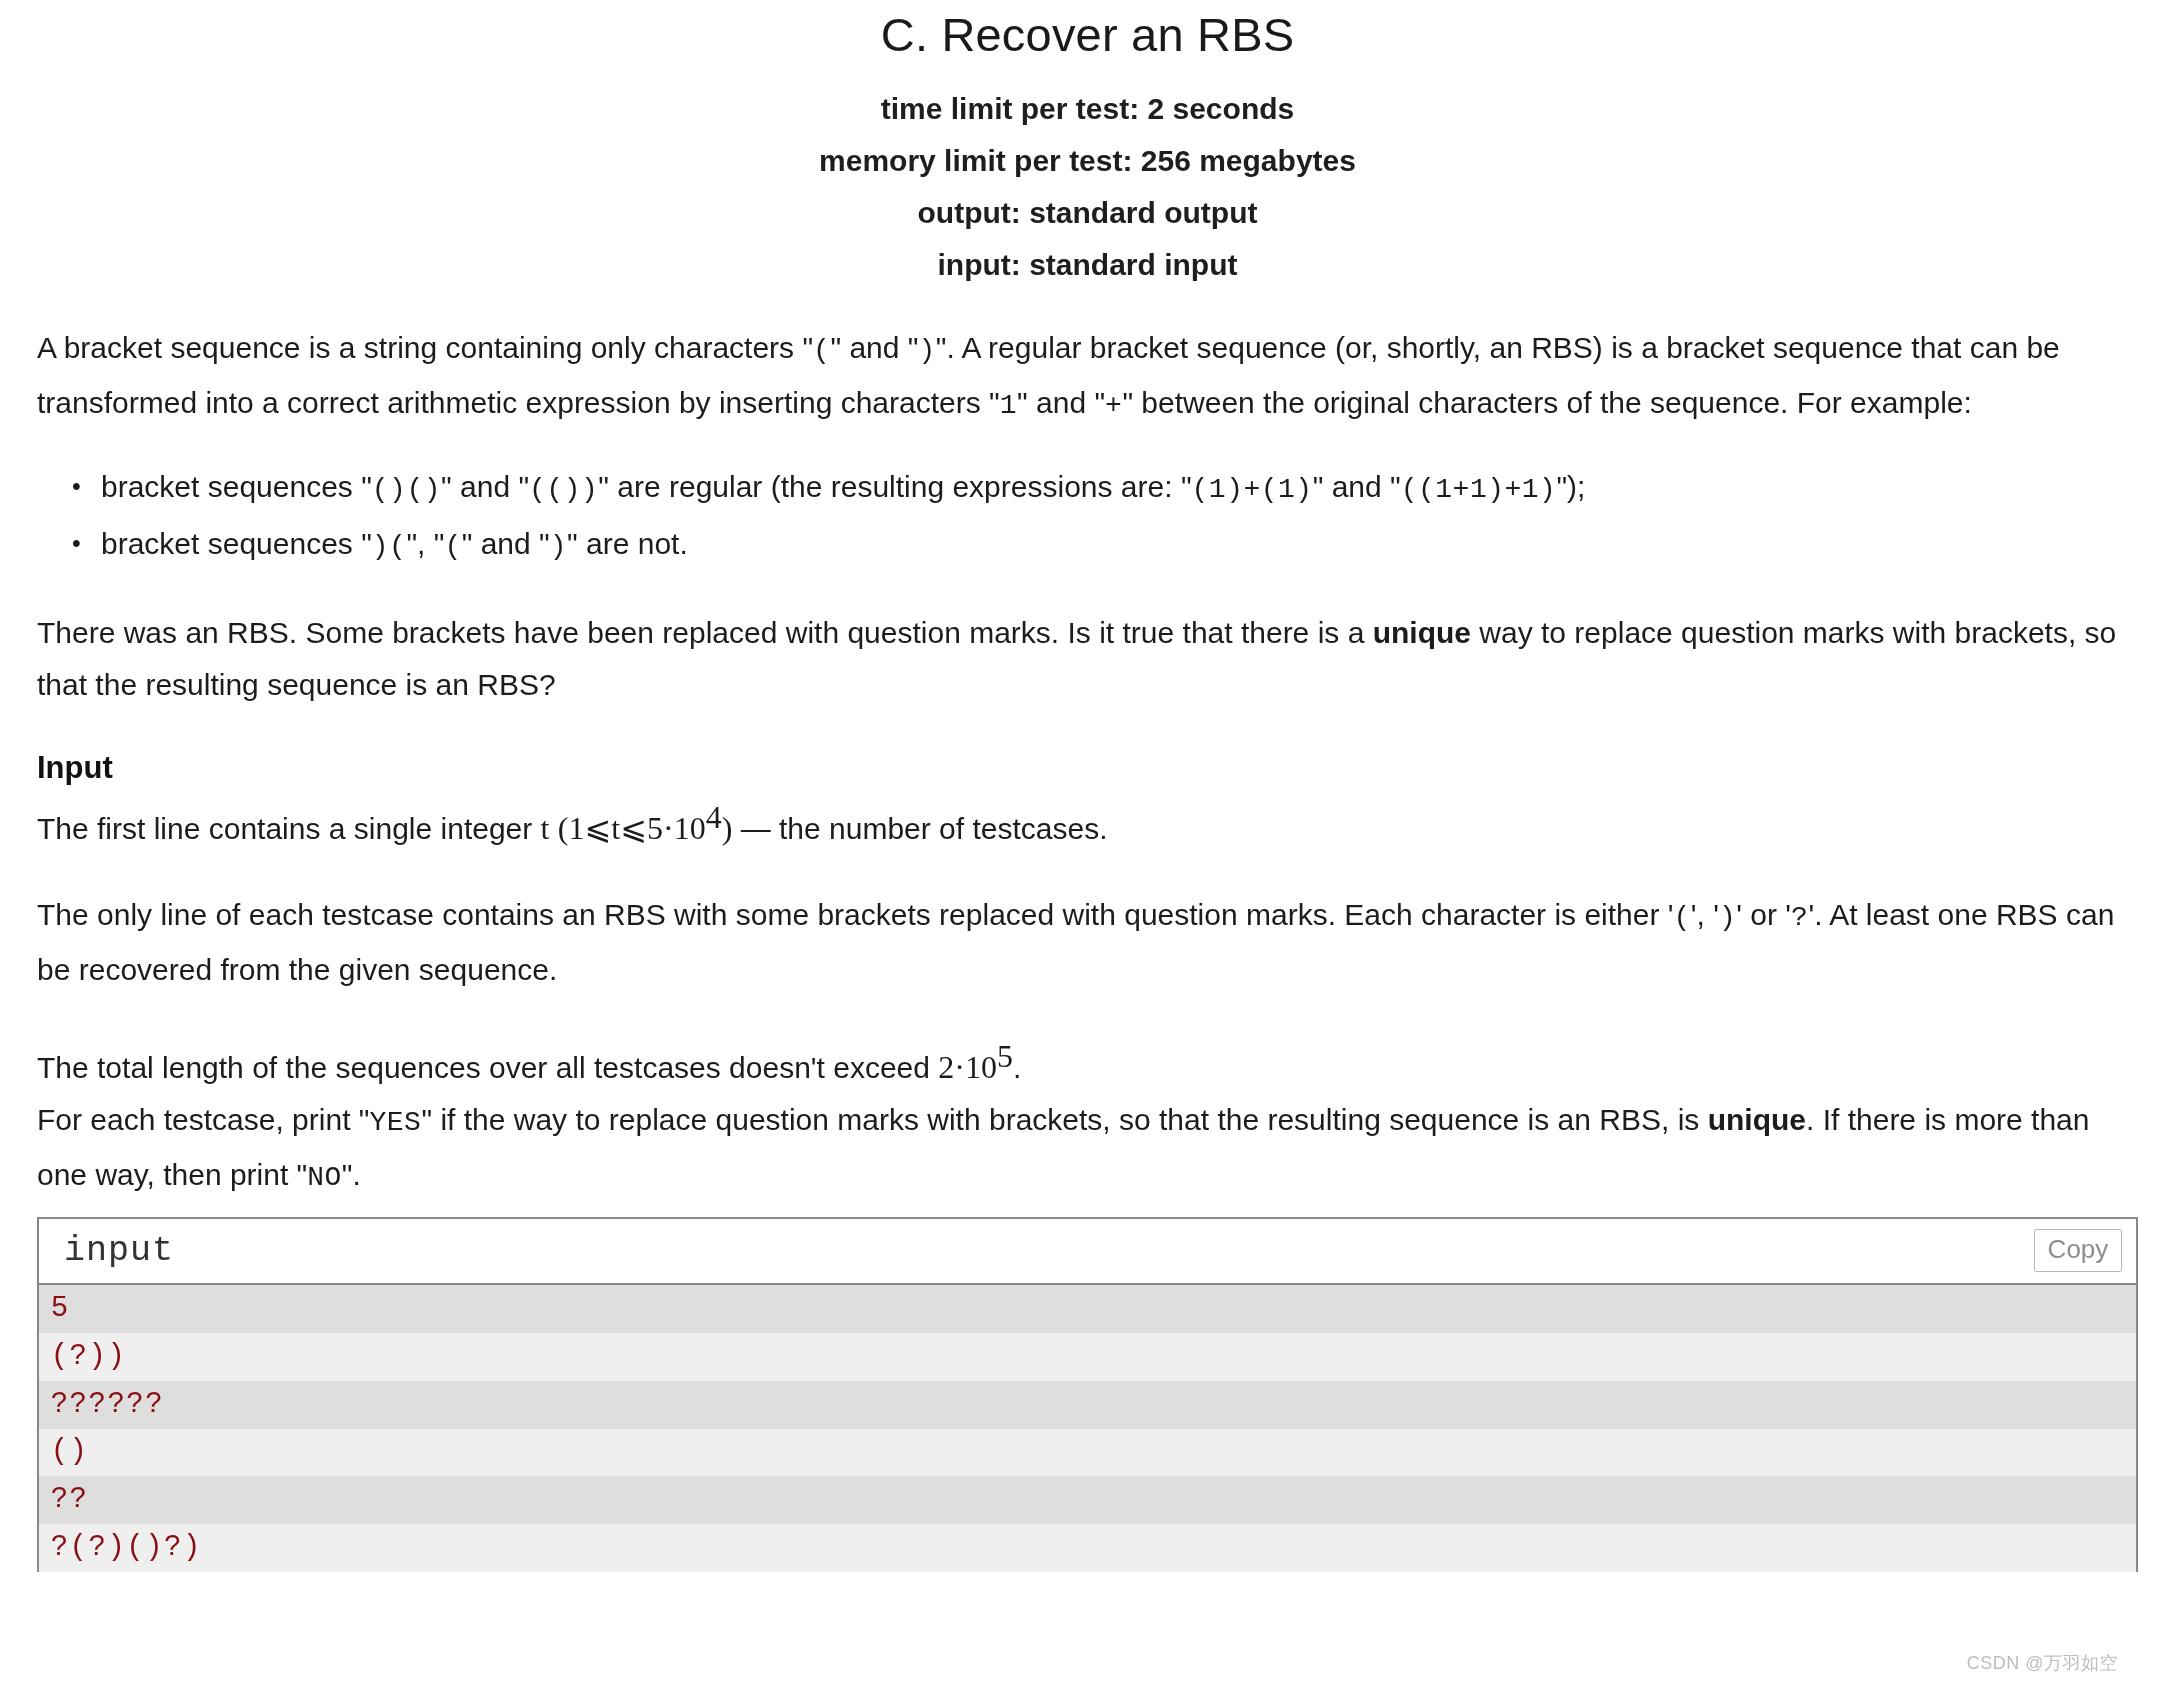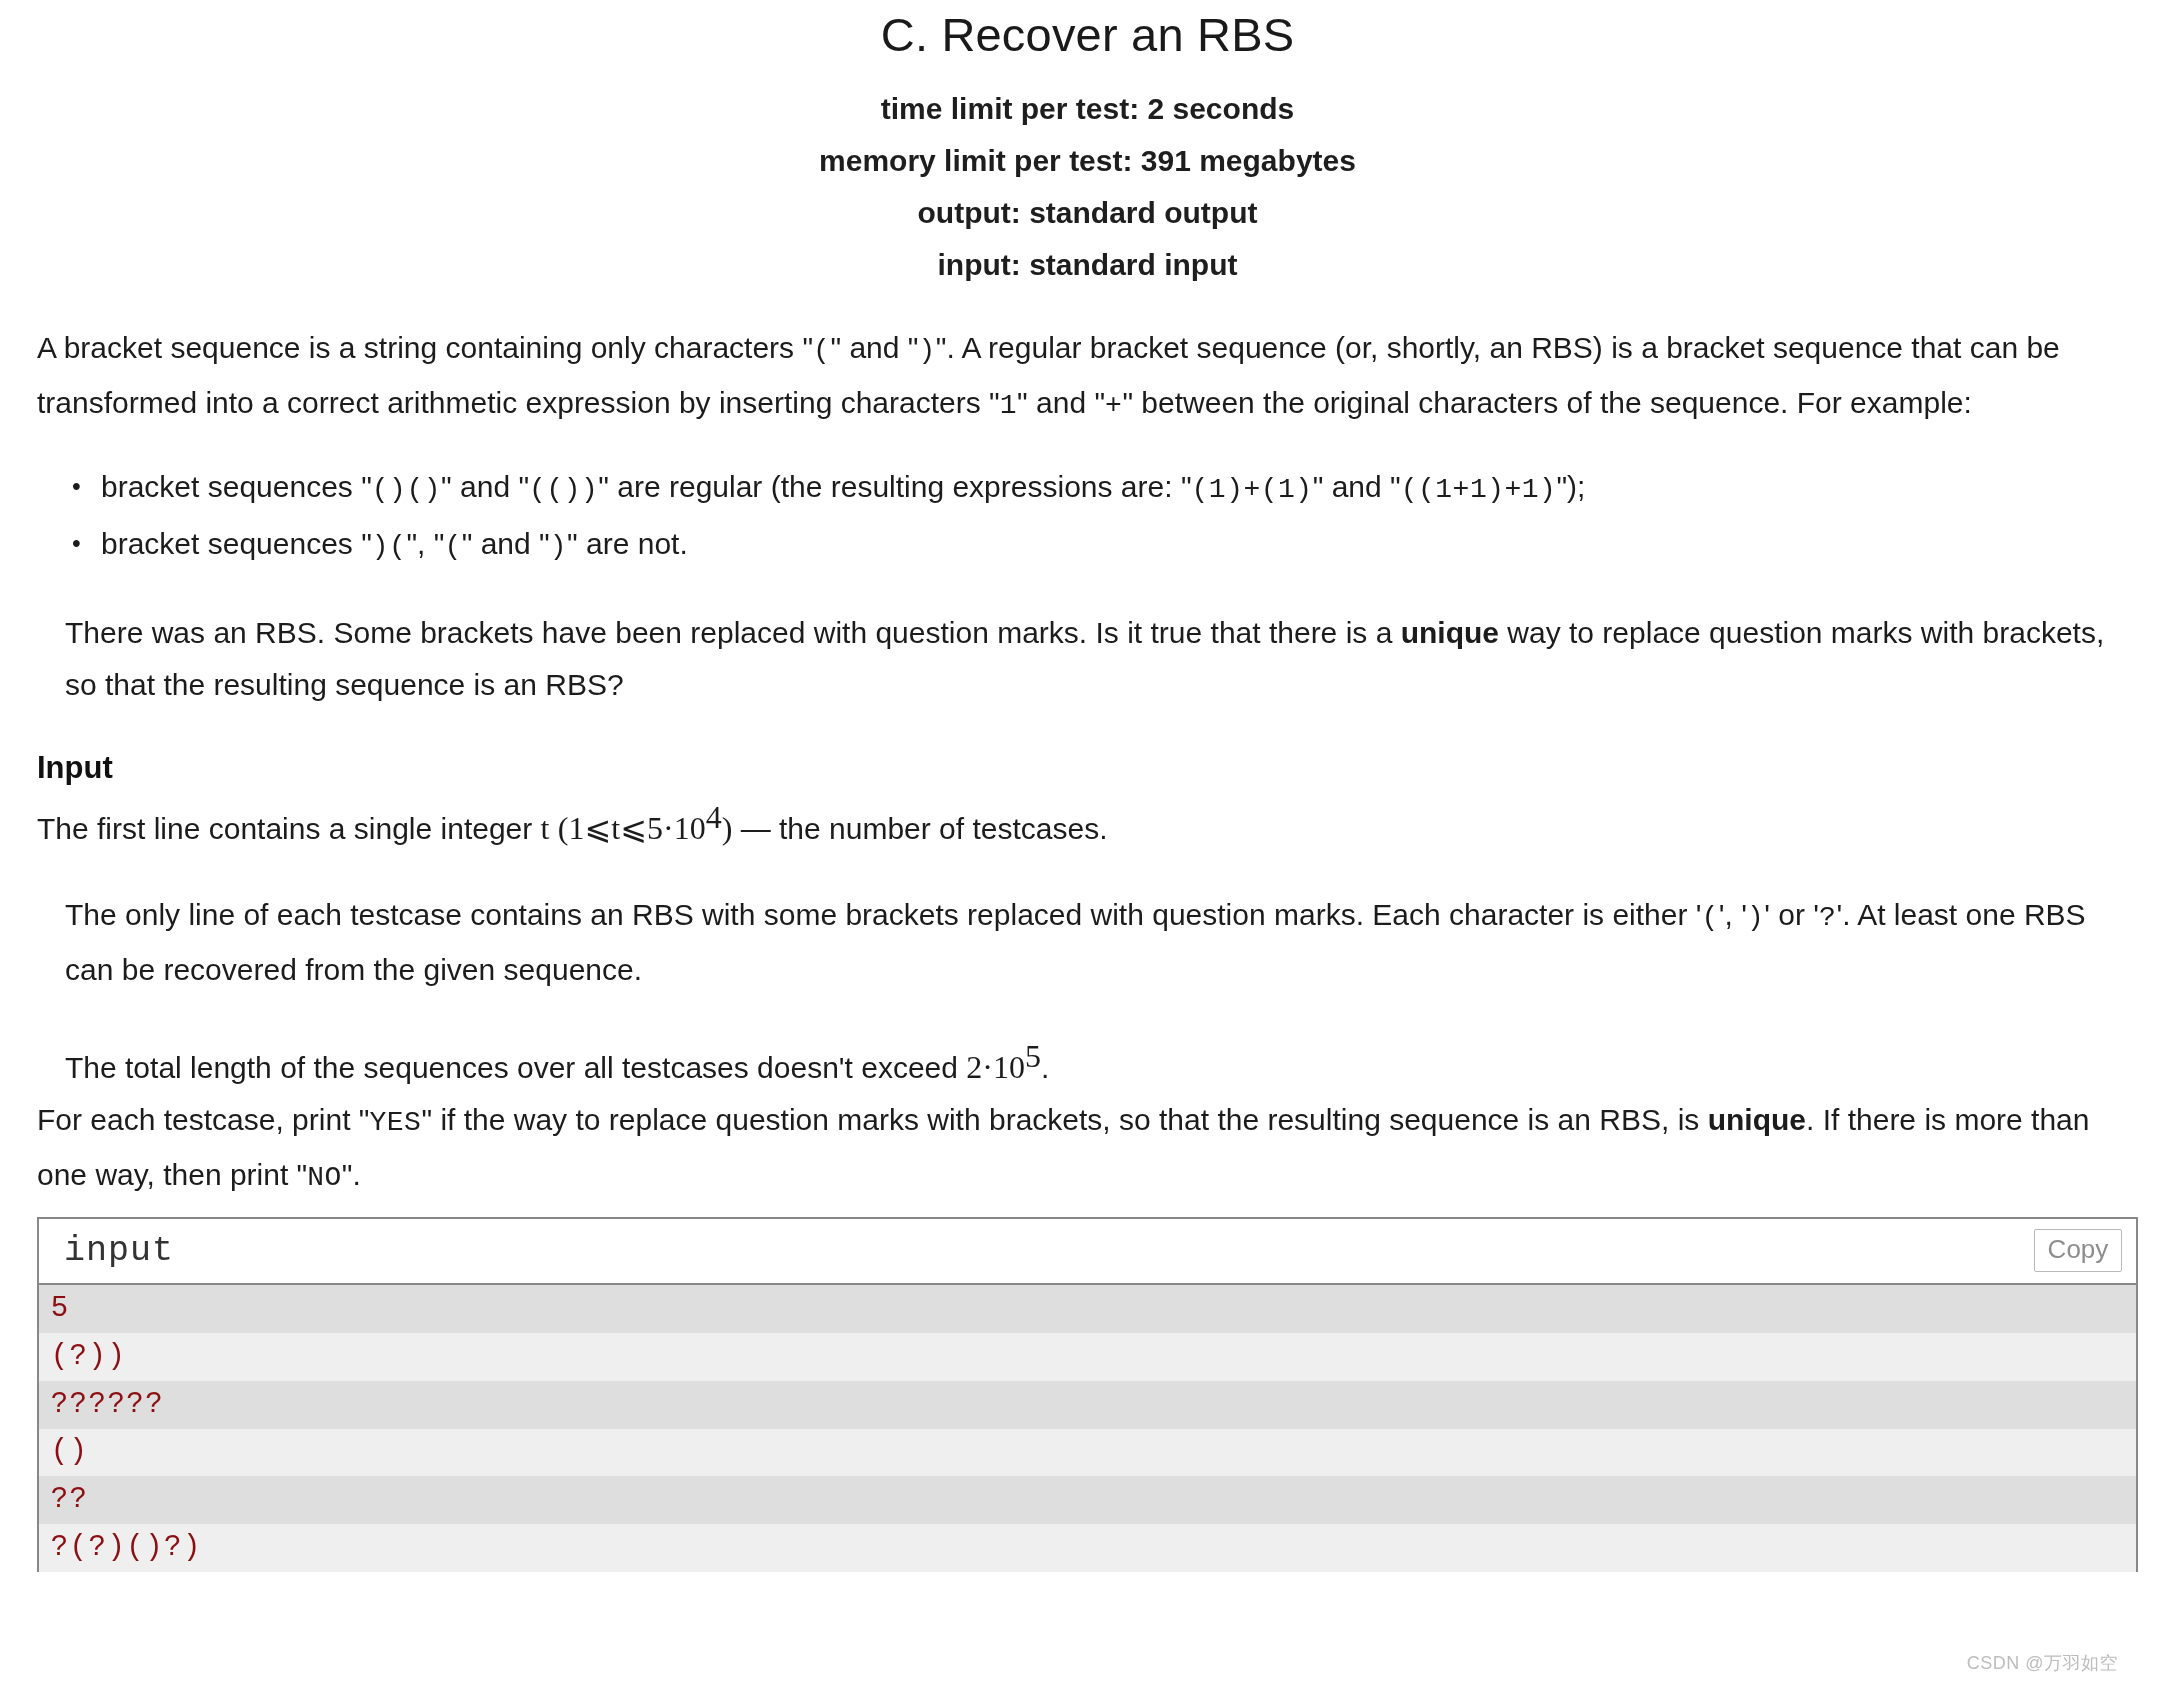--- a/index.html
+++ b/index.html
@@ -49,21 +49,20 @@
     font-size: 30px;
     line-height: 52px;
     margin: 0;
     color: #1c1c1c;
   }
   .para.intro {
     margin-top: 31px;
   }
   .para.spaced {
     margin-top: 34px;
-    margin-left: 28px;
   }
   .tt {
     font-family: "Liberation Mono", "DejaVu Sans Mono", monospace;
     font-size: 28px;
     letter-spacing: 0.5px;
   }
   b, strong { font-weight: 700; }
 
   ul.bullets {
     margin: 29px 0 0 0;
@@ -166,21 +165,21 @@
 </style>
 </head>
 <body>
 
 <div class="page">
 
   <h1 class="problem-title">C. Recover an RBS</h1>
 
   <div class="limits">
     <div class="limit-line">time limit per test: 2 seconds</div>
-    <div class="limit-line">memory limit per test: 391 megabytes</div>
+    <div class="limit-line">memory limit per test: 256 megabytes</div>
     <div class="limit-line">output: standard output</div>
     <div class="limit-line">input: standard input</div>
   </div>
 
   <p class="para intro"><span>A bracket sequence is a string containing only characters "</span><span class="tt">(</span><span>" and "</span><span class="tt">)</span><span>". A regular bracket sequence (or, shortly, an RBS) is a bracket sequence that can be transformed into a correct arithmetic expression by inserting characters "</span><span class="tt">1</span><span>" and "</span><span class="tt">+</span><span>" between the original characters of the sequence. For example:</span></p>
 
   <ul class="bullets">
     <li><span>bracket sequences "</span><span class="tt">()()</span><span>" and "</span><span class="tt">(())</span><span>" are regular (the resulting expressions are: "</span><span class="tt">(1)+(1)</span><span>" and "</span><span class="tt">((1+1)+1)</span><span>");</span></li>
     <li><span>bracket sequences "</span><span class="tt">)(</span><span>", "</span><span class="tt">(</span><span>" and "</span><span class="tt">)</span><span>" are not.</span></li>
   </ul>

